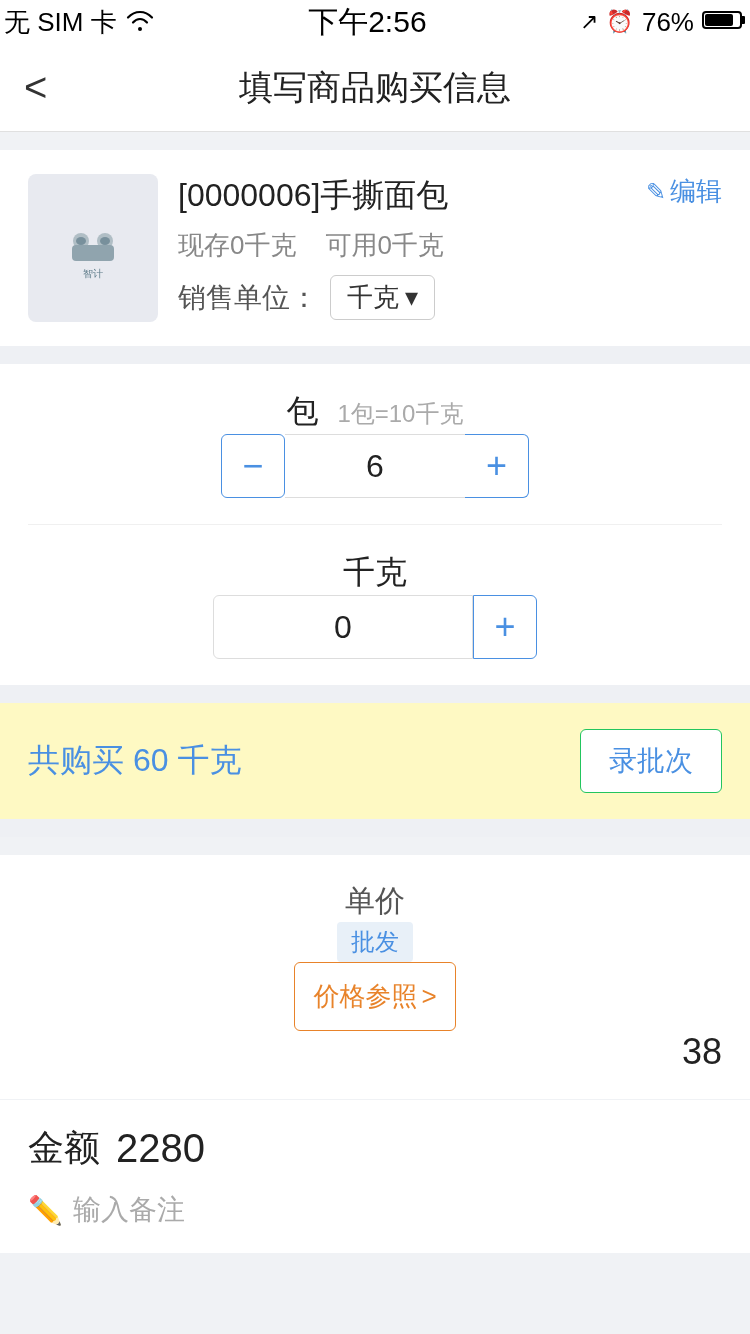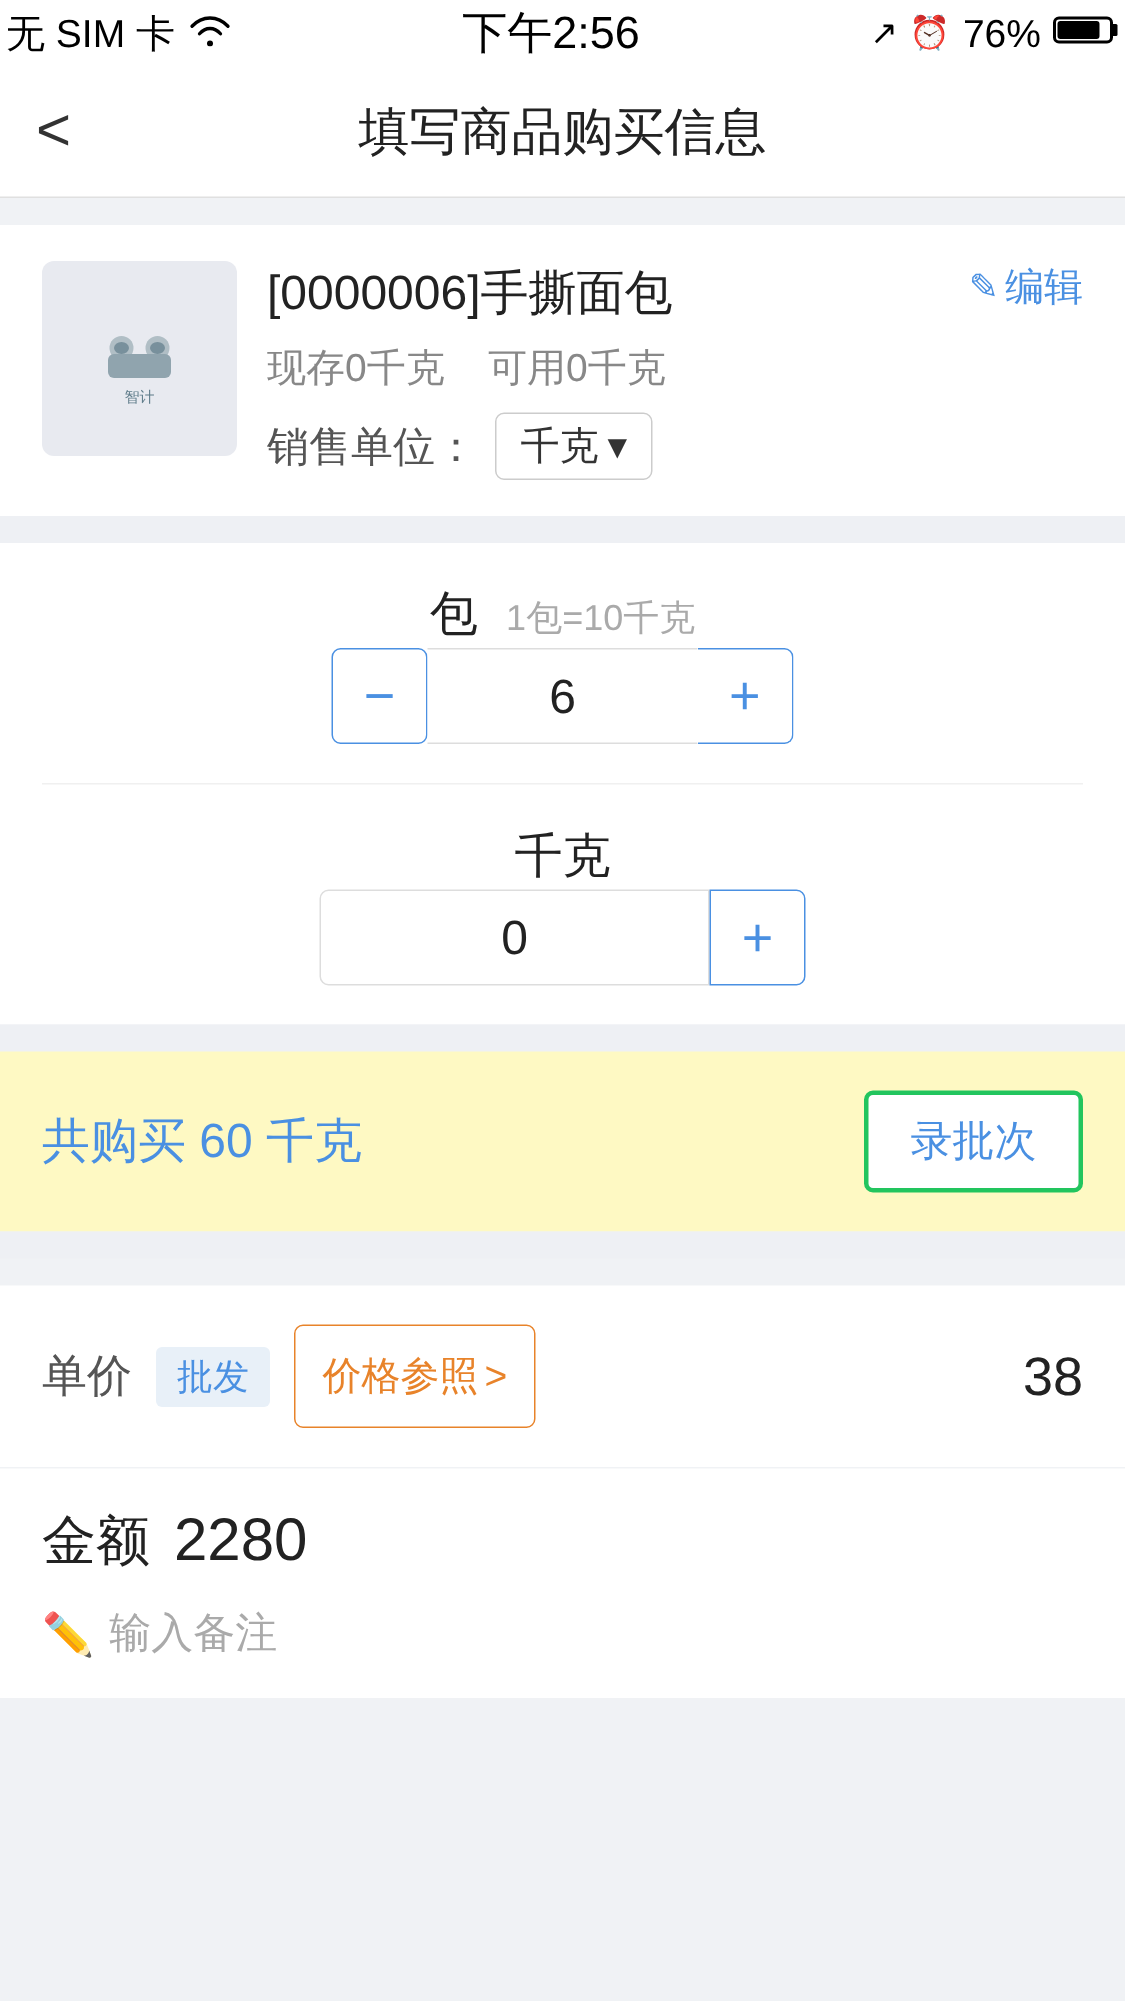--- a/index.html
+++ b/index.html
@@ -70,21 +70,21 @@
     .product-card {
       background: #fff;
       padding: 24px 28px;
       display: flex;
       align-items: flex-start;
       gap: 20px;
       margin-top: 18px;
     }
     .product-image {
       width: 130px;
-      height: 130px;
+      height: 148px;
       background: #e8eaf0;
       border-radius: 8px;
       display: flex;
       align-items: center;
       justify-content: center;
       flex-shrink: 0;
     }
     .product-image svg {
       width: 70px;
       height: 70px;
@@ -214,37 +214,37 @@
     }
     .summary-text {
       font-size: 32px;
       color: #222;
     }
     .summary-text span {
       color: #4a90e2;
       font-weight: 500;
     }
     .batch-btn {
-      border: 3px solid #22c55e;
+      border: 1px solid #22c55e;
       background: #fff;
       color: #4a90e2;
       font-size: 28px;
       padding: 12px 28px;
       border-radius: 6px;
       cursor: pointer;
     }
 
     
     .price-section {
       background: #fff;
       padding: 26px 28px;
       margin-top: 18px;
       display: flex;
       align-items: center;
-      gap: 16px;
+      flex-direction: column;
     }
     .price-label {
       font-size: 30px;
       color: #555;
     }
     .price-tag {
       font-size: 24px;
       background: #e8f0f8;
       color: #4a90e2;
       padding: 4px 14px;

